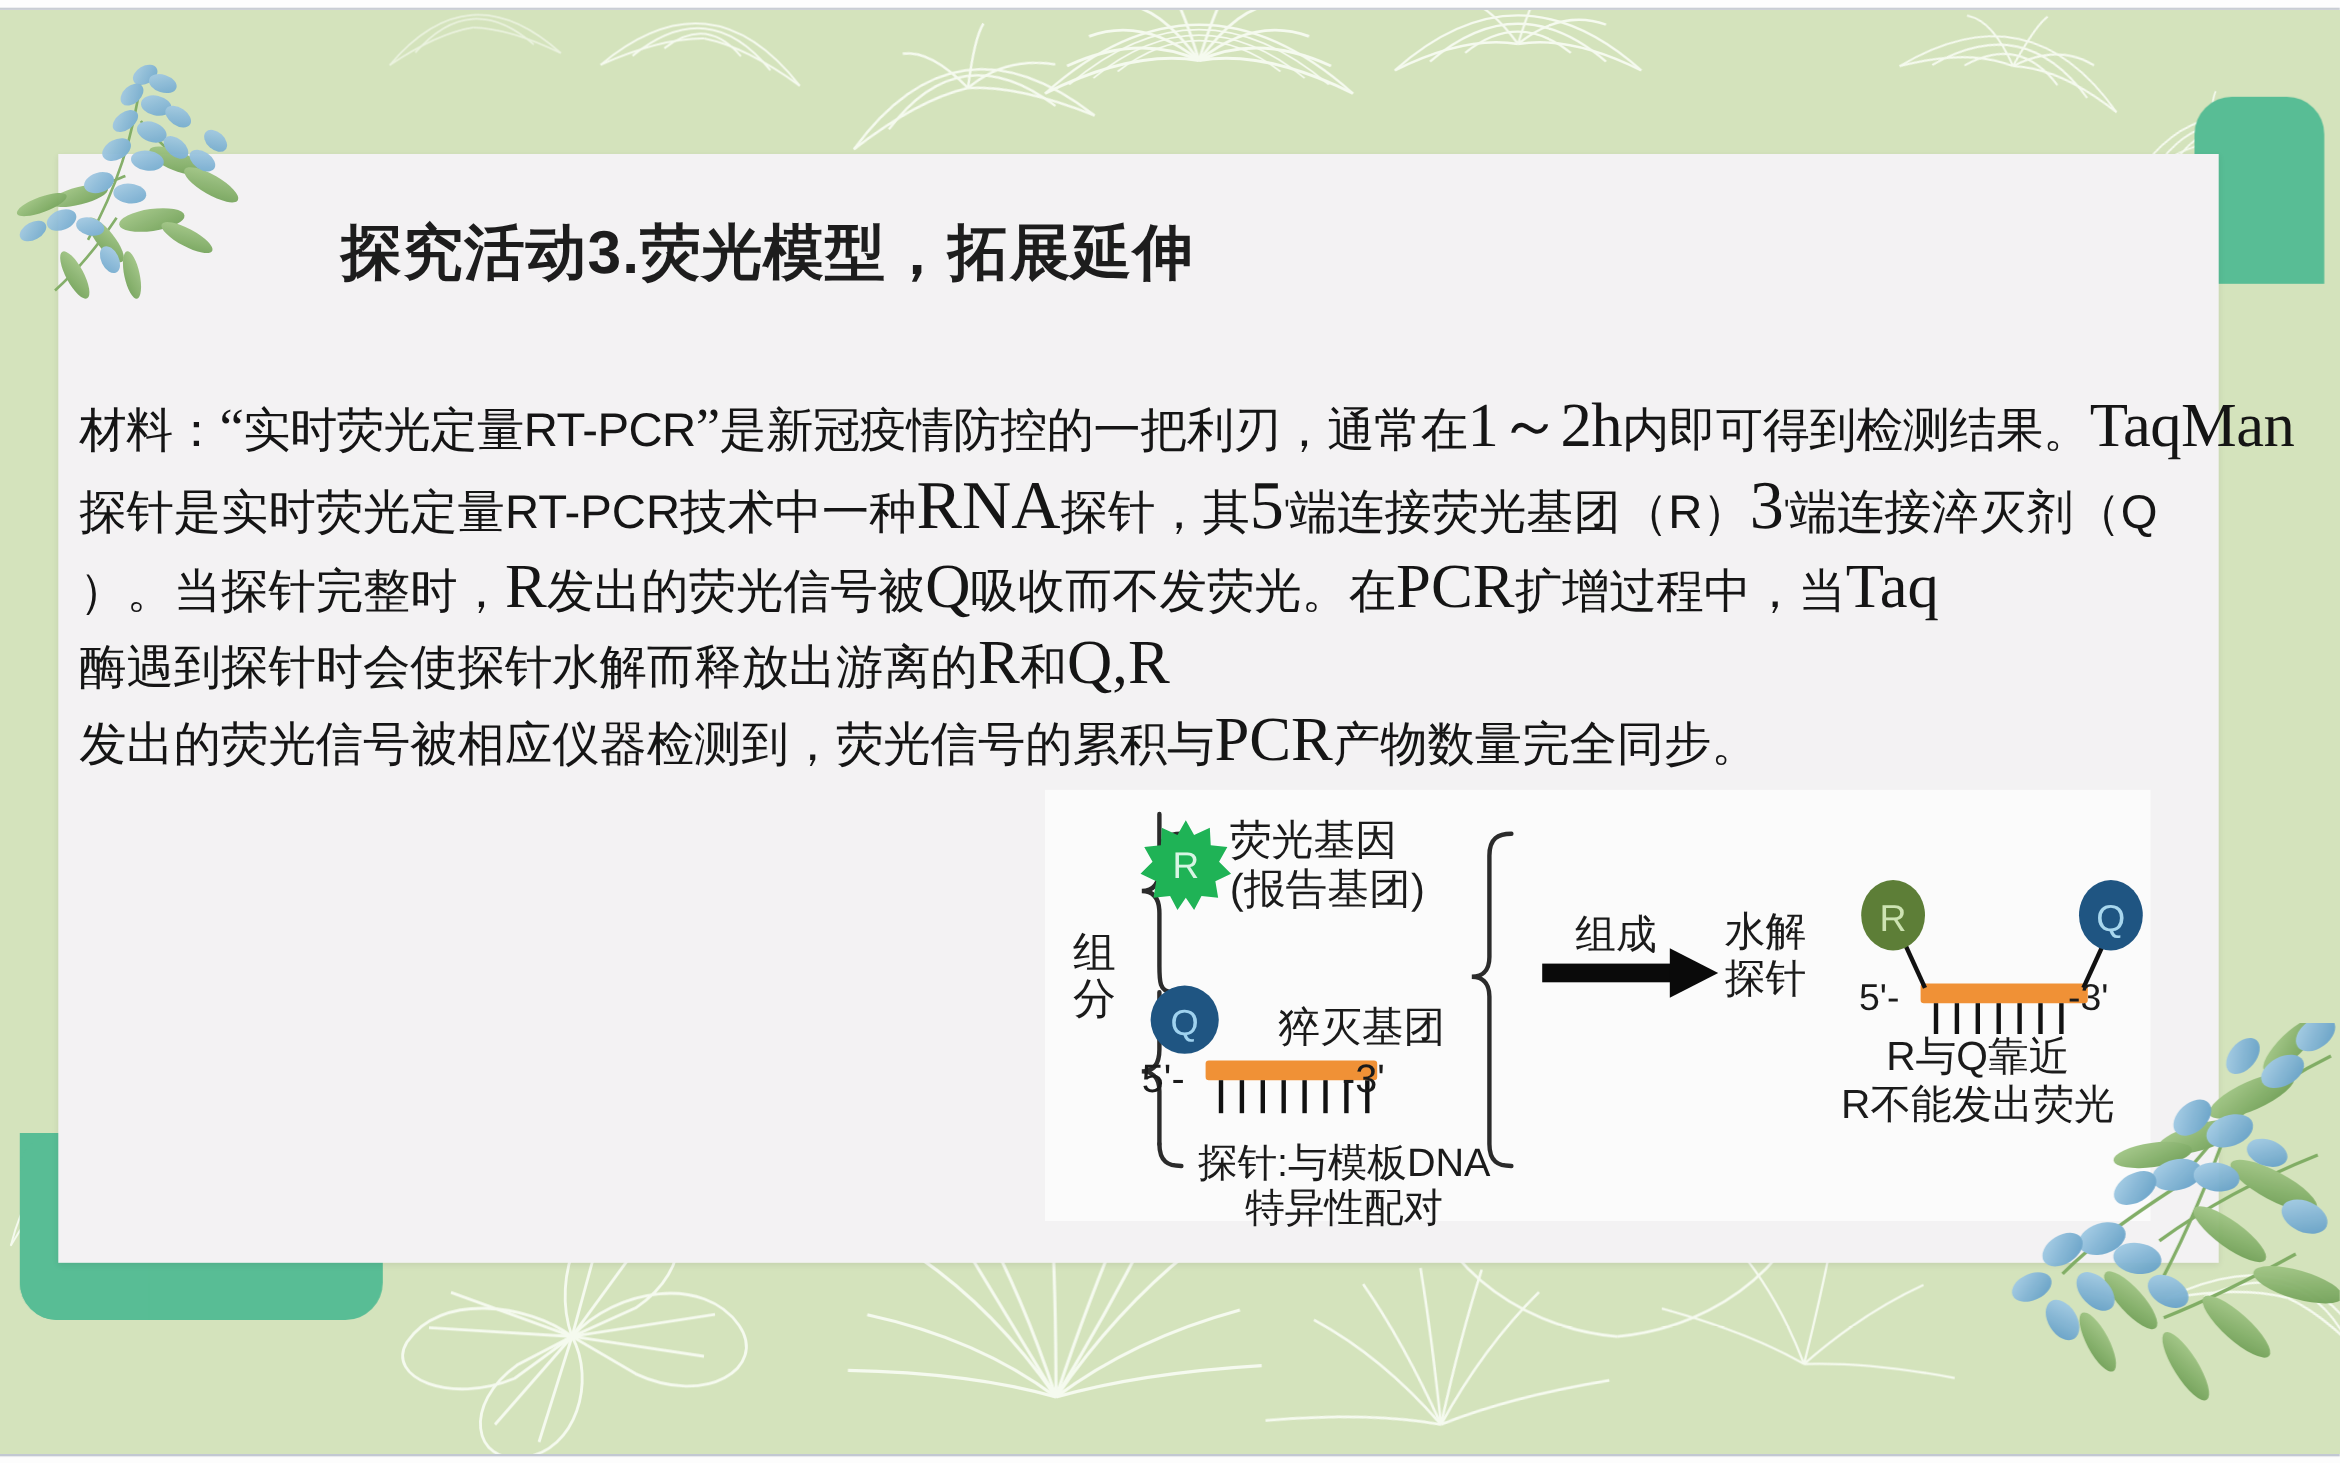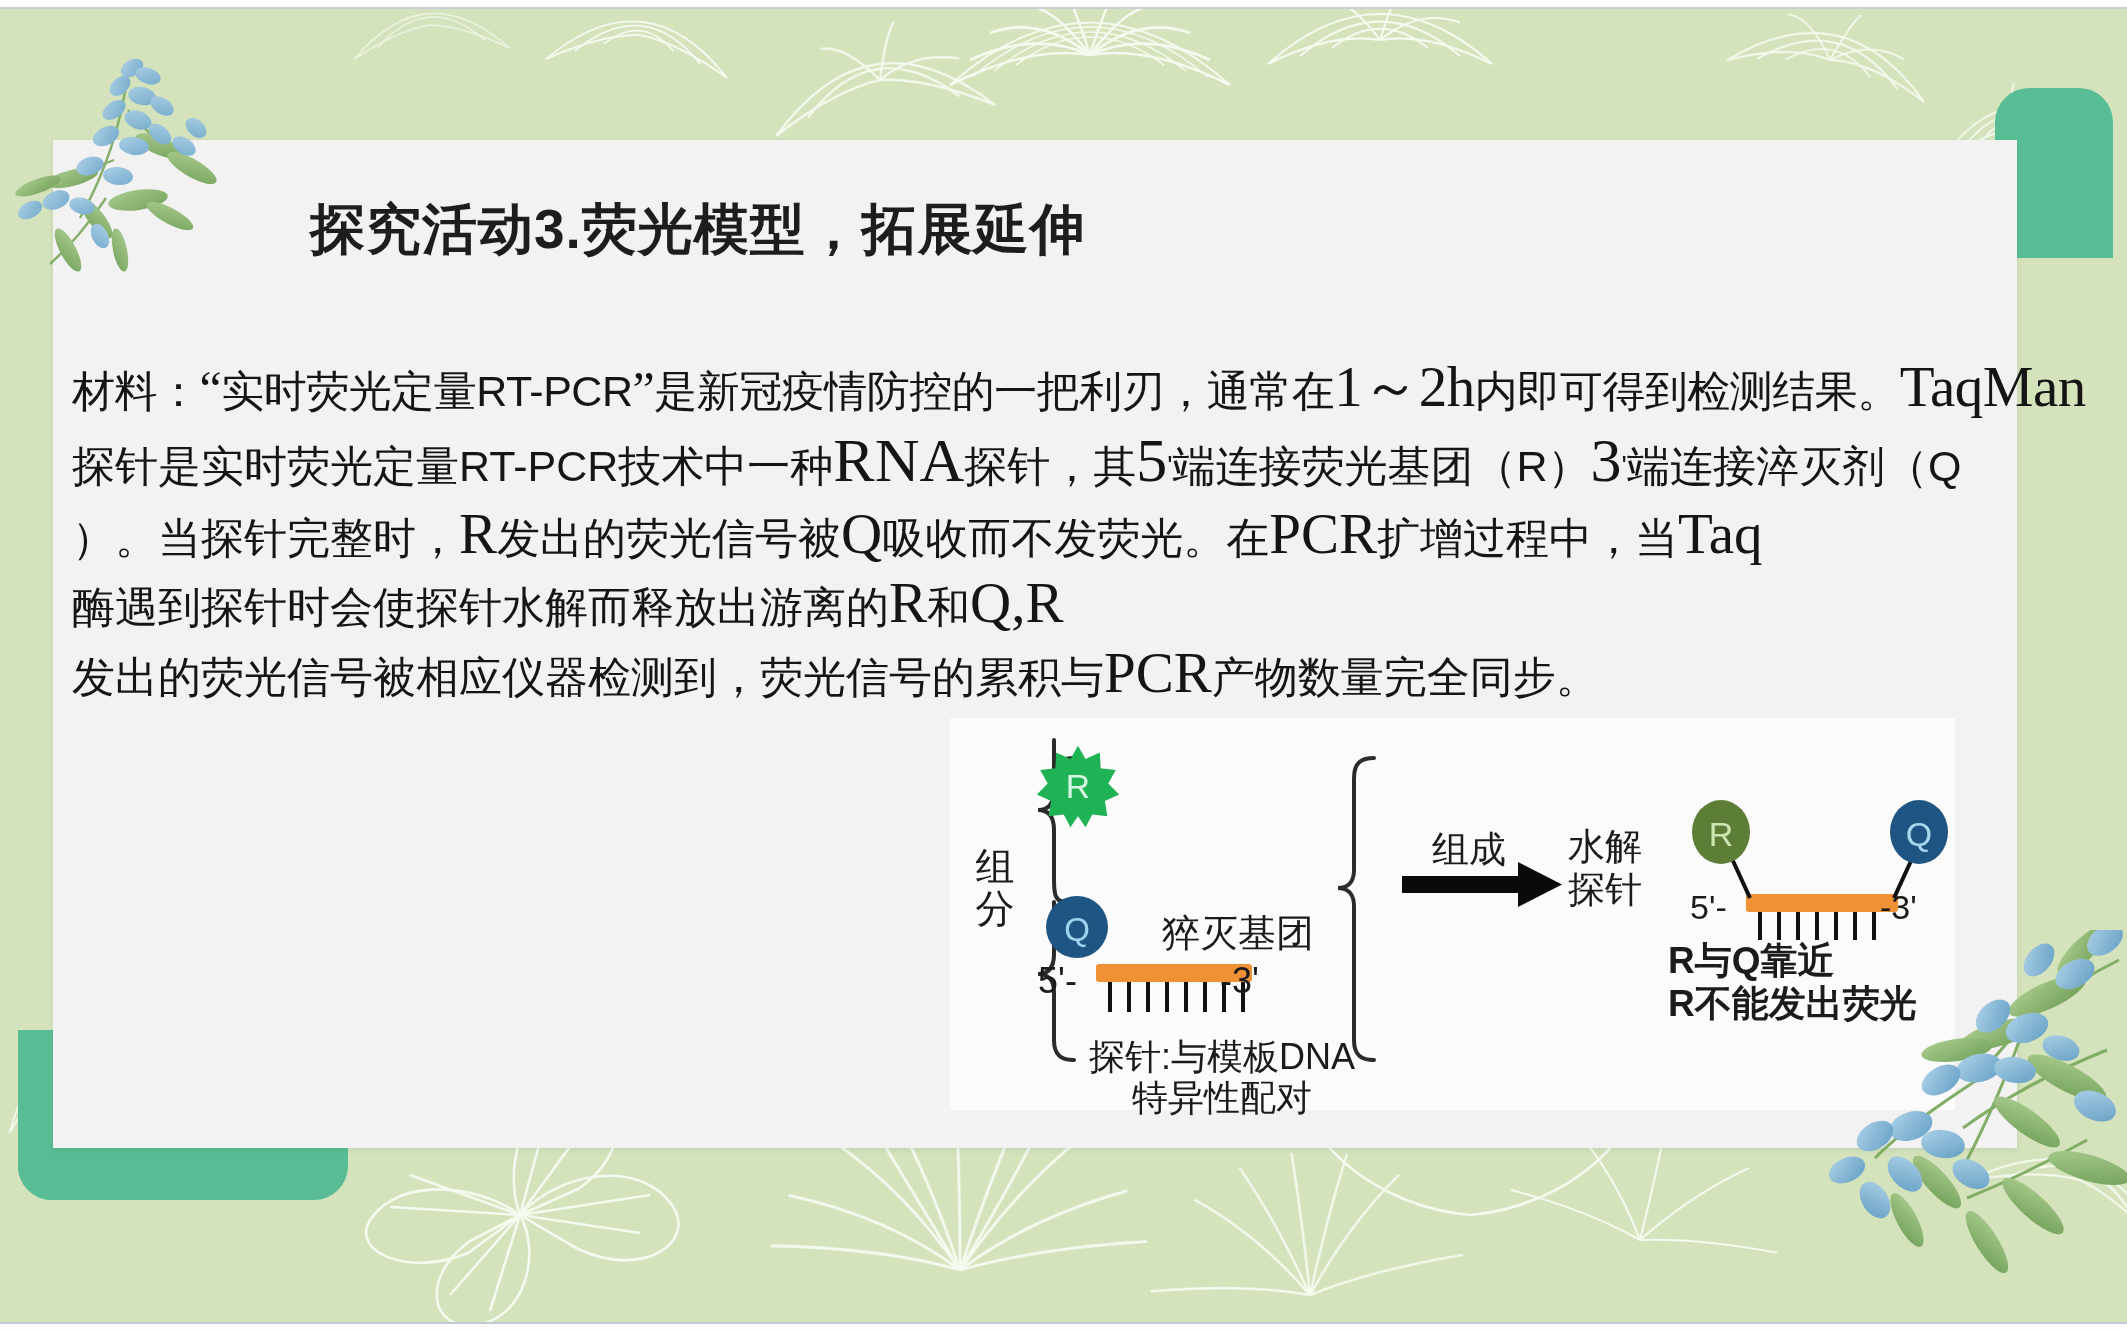--- a/index.html
+++ b/index.html
@@ -76,21 +76,21 @@
   .lbl-probe-cap{left:122px;top:318px;font-size:36px;line-height:1.15;text-align:center;width:300px;}
 
   .lbl-5p{left:88px;top:242px;font-size:36px;}
   .lbl-3p{left:270px;top:242px;font-size:36px;}
 
   .lbl-zucheng{left:482px;top:107px;font-size:37px;}
   .lbl-hydro{left:618px;top:108px;font-size:37px;line-height:1.16;}
 
   .lbl-5p-r{left:740px;top:170px;font-size:34px;}
   .lbl-3p-r{left:930px;top:170px;font-size:34px;}
-  .lbl-cap-r{left:718px;top:222px;font-size:37px;line-height:1.16;width:260px;font-weight:bold;}
+  .lbl-cap-r{left:718px;top:222px;font-size:37px;line-height:1.16;text-align:center;width:260px;}
 
   .badge{position:absolute;display:flex;align-items:center;justify-content:center;
          font-family:"Liberation Sans","DejaVu Sans",sans-serif;color:#ffffff;}
 
   
   .flowers{position:absolute;z-index:30;pointer-events:none;}
   #flowers-tl{left:10px;top:50px;width:270px;height:240px;}
   #flowers-br{right:0px;bottom:40px;width:400px;height:360px;}
 </style>
 </head>
@@ -345,20 +345,22 @@
 
   <div class="badge" style="left:938px;top:80px;width:62px;height:72px;">
     <svg width="62" height="72" viewBox="0 0 62 72" xmlns="http://www.w3.org/2000/svg">
       <ellipse cx="31" cy="34" rx="29" ry="32" fill="#1f5582"></ellipse>
       <text x="31" y="48" text-anchor="middle" font-family="Liberation Sans, sans-serif" font-size="34" fill="#a8d7ee">Q</text>
     </svg>
   </div>
 
   <div class="dlabel lbl-zufen" style="white-space:pre-line;">组
 分</div>
+  <div class="dlabel lbl-fluor" style="white-space:pre-line;">荧光基因
+(报告基团)</div>
   <div class="dlabel lbl-quench">猝灭基团</div>
   <div class="dlabel lbl-5p">5'-</div>
   <div class="dlabel lbl-3p">-3'</div>
   <div class="dlabel lbl-probe-cap" style="white-space:pre-line;">探针:与模板DNA
 特异性配对</div>
   <div class="dlabel lbl-zucheng">组成</div>
   <div class="dlabel lbl-hydro" style="white-space:pre-line;">水解
 探针</div>
   <div class="dlabel lbl-5p-r">5'-</div>
   <div class="dlabel lbl-3p-r">-3'</div>

